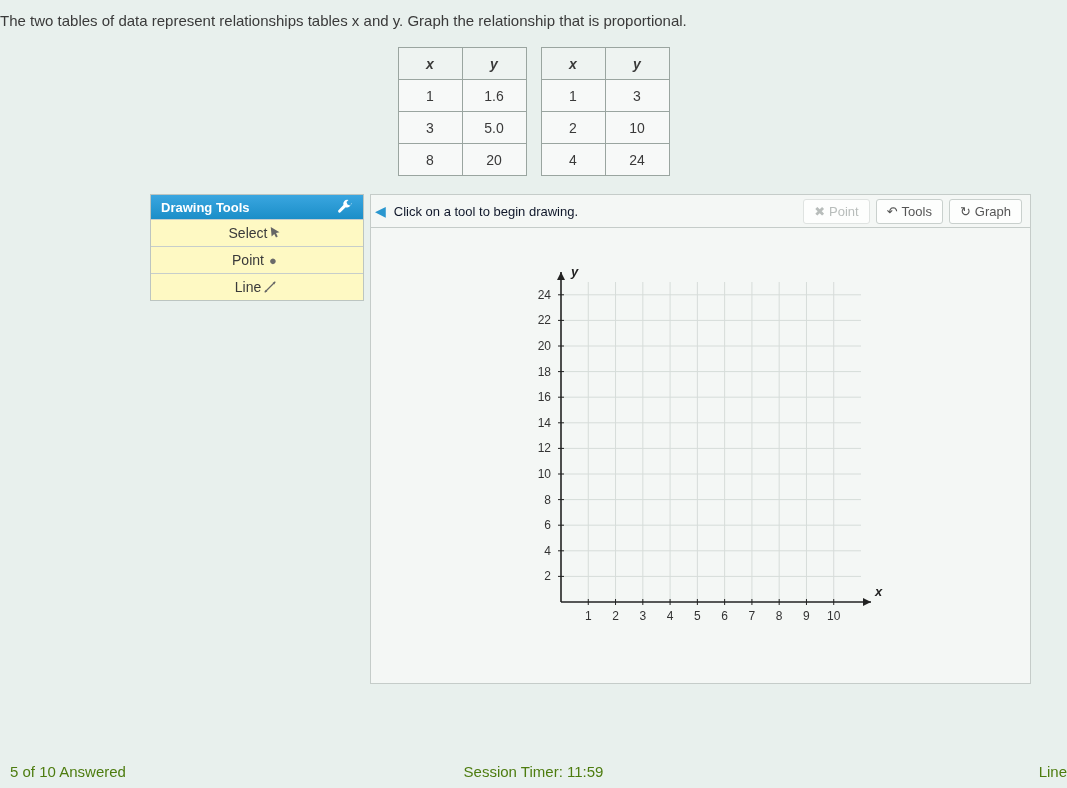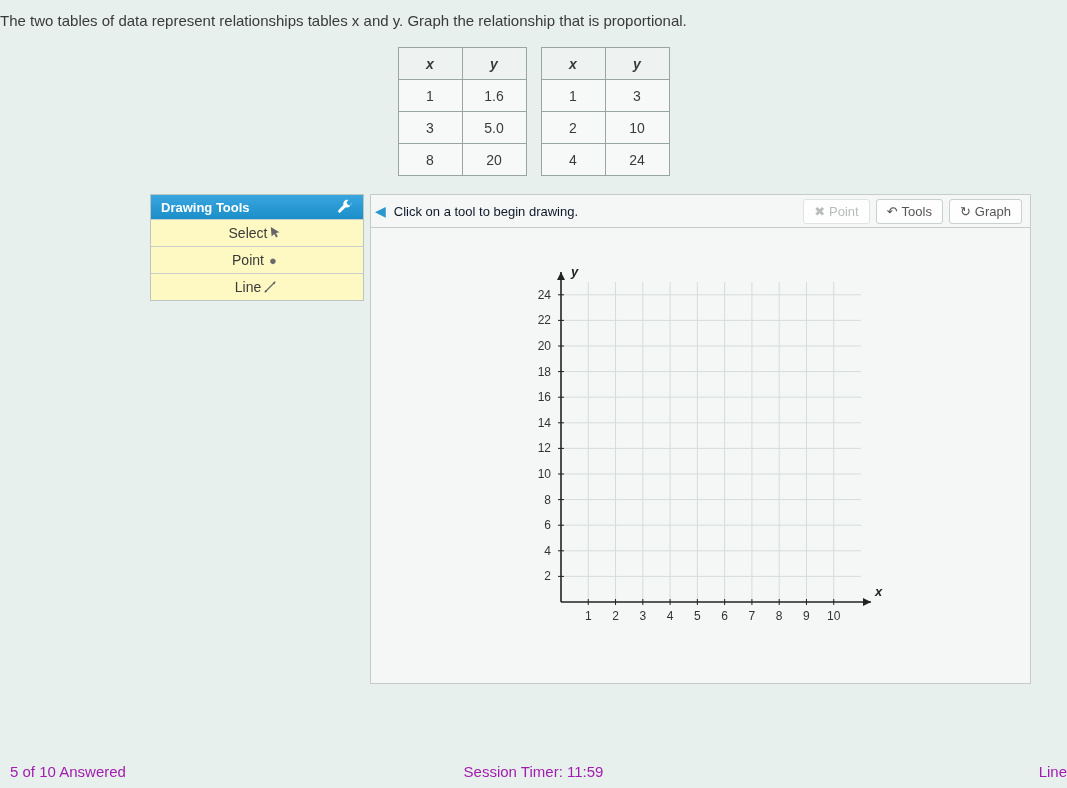--- a/index.html
+++ b/index.html
@@ -133,21 +133,21 @@
   padding-top: 24px;
 }
 .graph-svg { width: 400px; height: 400px; }
 .footer {
   position: absolute;
   left: 0; right: 0; bottom: 0;
   height: 34px;
   display: flex;
   align-items: center;
   font-size: 15px;
-  color: #a21caf;
+  color: #4d7c0f;
   padding: 0 10px;
 }
 .footer .progress { flex: 0 0 auto; }
 .footer .timer { position: absolute; left: 50%; transform: translateX(-50%); }
 .footer .session-right { position: absolute; right: 0; }
 </style>
 </head>
 <body>
 
 <div class="question-text">The two tables of data represent relationships tables x and y. Graph the relationship that is proportional.</div>

